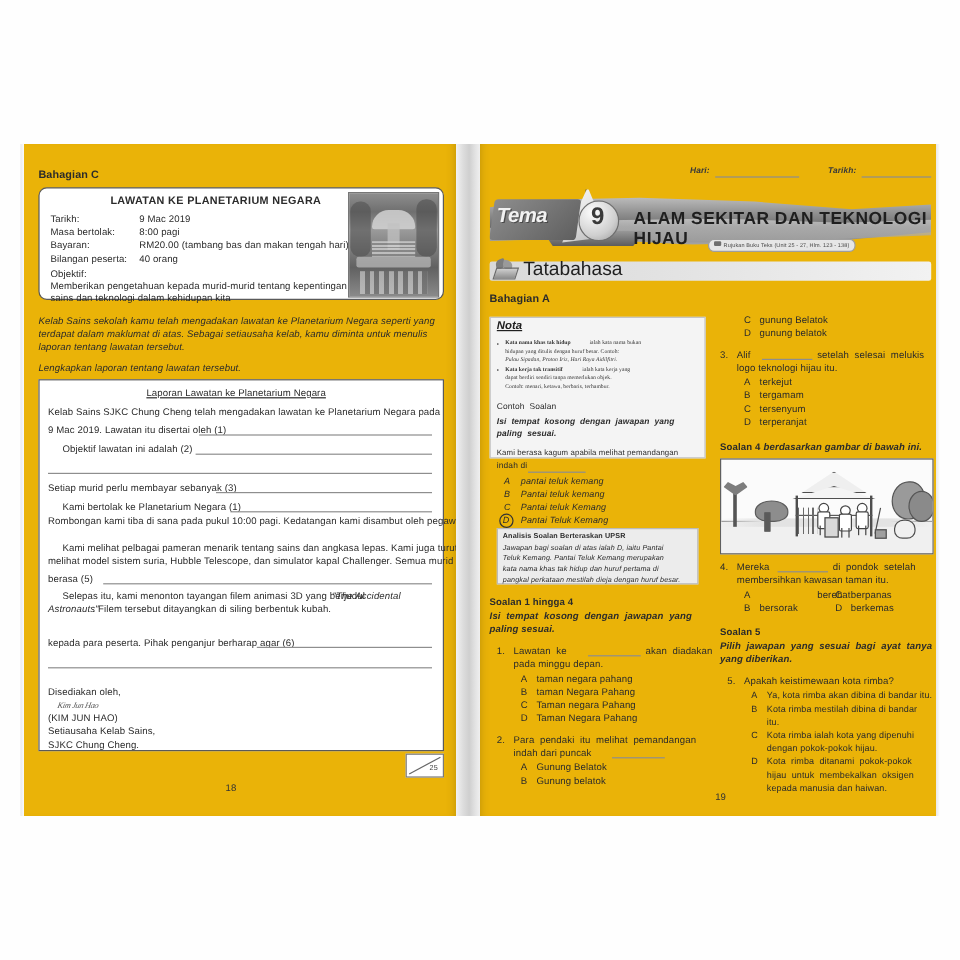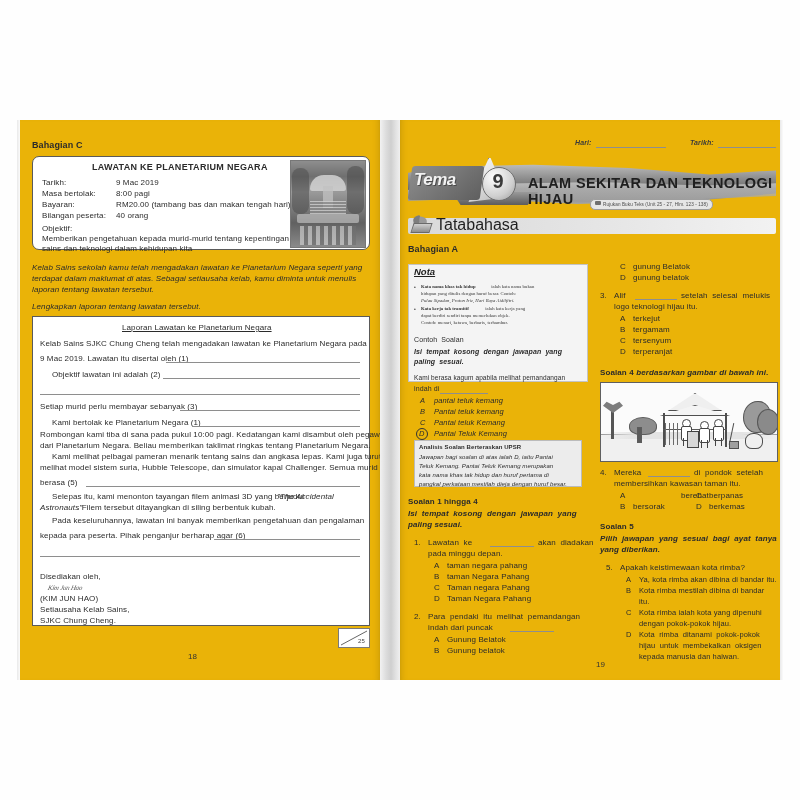--- a/index.html
+++ b/index.html
@@ -200,33 +200,31 @@
     <div class="rule" style="left:143px;top:258px;width:197px;"></div>
     <div class="rule" style="left:20px;top:274px;width:320px;"></div>
 
     <div class="t s8" style="left:20px;top:282px;">Setiap murid perlu membayar sebanyak (3)</div>
     <div class="rule" style="left:160px;top:290px;width:180px;"></div>
 
     <div class="t s8" style="left:32px;top:298px;">Kami bertolak ke Planetarium Negara (1)</div>
     <div class="rule" style="left:172px;top:306px;width:168px;"></div>
 
     <div class="t s8" style="left:20px;top:310px;">Rombongan kami tiba di sana pada pukul 10:00 pagi. Kedatangan kami disambut oleh pegawai</div>
-    <div class="t s8" style="left:20px;top:321px;">dari Planetarium Negara. Beliau memberikan taklimat ringkas tentang Planetarium Negara.</div>
     <div class="t s8" style="left:32px;top:332px;">Kami melihat pelbagai pameran menarik tentang sains dan angkasa lepas. Kami juga turut</div>
     <div class="t s8" style="left:20px;top:343px;">melihat model sistem suria, Hubble Telescope, dan simulator kapal Challenger. Semua murid</div>
 
     <div class="t s8" style="left:20px;top:358px;">berasa (5)</div>
     <div class="rule" style="left:66px;top:366px;width:274px;"></div>
 
     <div class="t s8" style="left:32px;top:372px;">Selepas itu, kami menonton tayangan filem animasi 3D yang berjudul </div>
     <div class="t s8 ital" style="left:257px;top:372px;">"The Accidental</div>
     <div class="t s8 ital" style="left:20px;top:383px;">Astronauts"</div>
     <div class="t s8" style="left:57px;top:383px;">. Filem tersebut ditayangkan di siling berbentuk kubah.</div>
 
-    <div class="t s8" style="left:32px;top:396px;">Pada keseluruhannya, lawatan ini banyak memberikan pengetahuan dan pengalaman</div>
     <div class="t s8" style="left:20px;top:411px;">kepada para peserta. Pihak penganjur berharap agar (6)</div>
     <div class="rule" style="left:194px;top:419px;width:146px;"></div>
     <div class="rule" style="left:20px;top:436px;width:320px;"></div>
 
     <div class="t s8" style="left:20px;top:452px;">Disediakan oleh,</div>
     <div class="t s7 ital" style="left:28px;top:464px;font-family:'Liberation Serif',serif;color:#5a5a5a;transform:skewX(-12deg);letter-spacing:-.3px;">Kim Jun Hao</div>
     <div class="t s8" style="left:20px;top:474px;">(KIM JUN HAO)</div>
     <div class="t s8" style="left:20px;top:485px;">Setiausaha Kelab Sains,</div>
     <div class="t s8" style="left:20px;top:496px;">SJKC Chung Cheng.</div>
 

